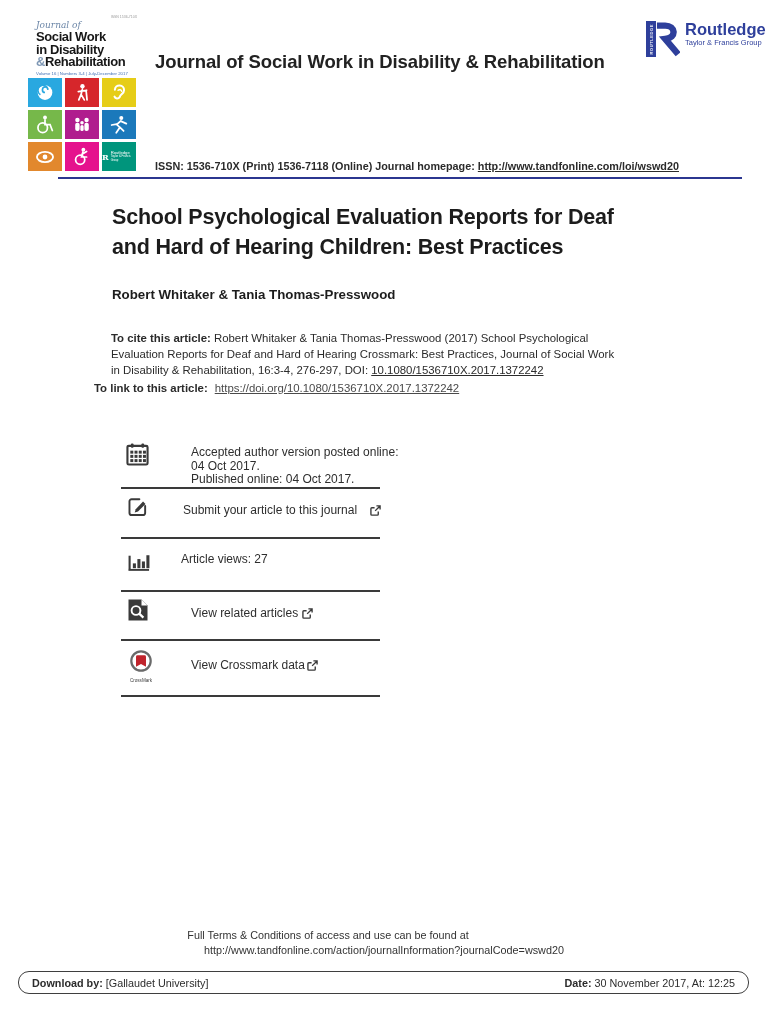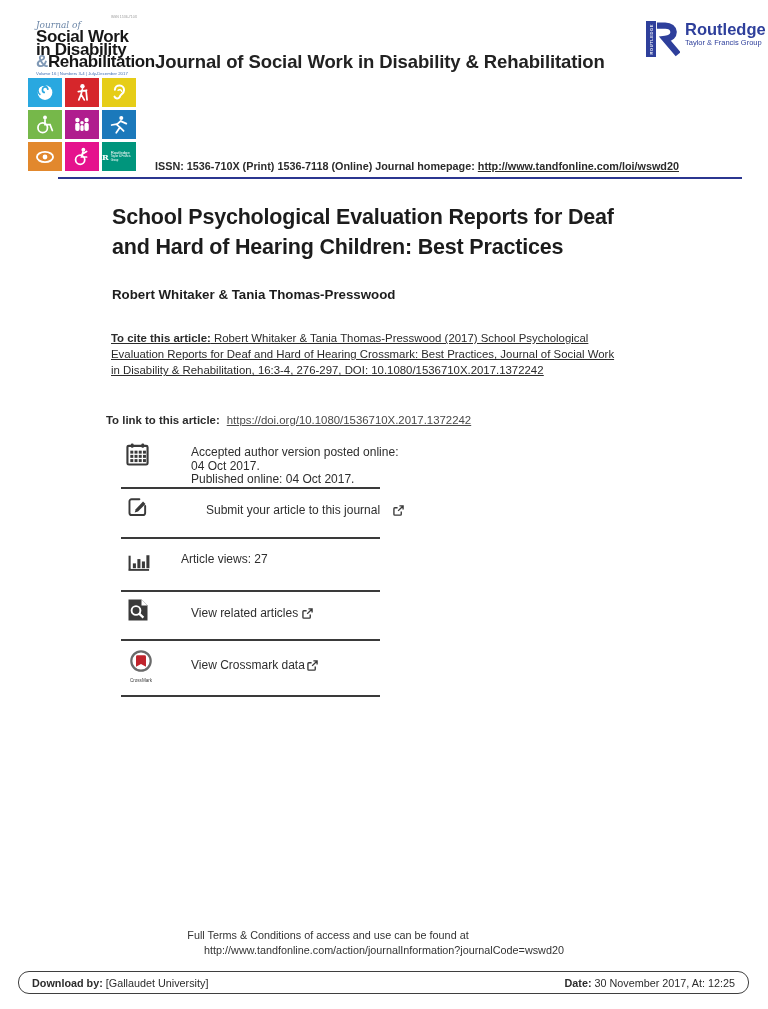--- a/index.html
+++ b/index.html
@@ -6,21 +6,21 @@
   #page{position:relative;width:768px;height:1009px;background:#ffffff;
         font-family:"Liberation Sans",sans-serif;color:#262626;overflow:hidden;
         outline:1px solid #e9e9e9;}
   .abs{position:absolute;}
 
   
   #cover{left:25px;top:14px;width:114px;height:160px;background:#fff;}
   .cover-issn{right:2px;top:1px;font-size:3.5px;color:#9a9a9a;}
   .cover-journal-of{left:11px;top:6px;font-family:"DejaVu Serif",serif;font-style:italic;
                     font-size:9px;color:#6d87a8;}
-  .cover-masthead{left:11px;top:17px;font-size:17px;line-height:12.6px;font-weight:800;
+  .cover-masthead{left:11px;top:17px;font-size:13px;line-height:12.6px;font-weight:800;
                   color:#171717;letter-spacing:-0.4px;white-space:nowrap;}
   .cover-amp{color:#7f98b5;font-weight:700;}
   .cover-issue{left:11px;top:57px;font-size:4.3px;color:#3f6fb5;white-space:nowrap;}
   .tiles{left:3px;top:64px;display:grid;grid-template-columns:repeat(3,34px);
          grid-auto-rows:29px;gap:3px;}
   .tile{display:flex;align-items:center;justify-content:center;overflow:hidden;}
   .t1{background:#29a8e0}.t2{background:#d6262b}.t3{background:#e6cd17}
   .t4{background:#76b84a}.t5{background:#b01c8e}.t6{background:#1b79bb}
   .t7{background:#e2882d}.t8{background:#e5128d}.t9{background:#00957c}
   .rt-tile{display:flex;align-items:center;gap:2px;color:#fff;}
@@ -41,24 +41,24 @@
   .colophon-bar{width:10px;height:36px;background:#2e3f9b;display:flex;align-items:center;justify-content:center;}
   .colophon-bar span{writing-mode:vertical-rl;transform:rotate(180deg);color:#fff;
                      font-size:4px;letter-spacing:0.6px;font-weight:700;}
   .logo-text .nm{font-size:16.5px;font-weight:600;color:#2e3f9b;line-height:17px;}
   .logo-text .tg{font-size:7.5px;color:#2e3f9b;line-height:9px;}
 
   
   #article-title{left:112px;top:203px;width:545px;font-size:21.5px;line-height:29.5px;
                  font-weight:600;color:#1c1c1c;letter-spacing:-0.2px;}
   #authors{left:112px;top:287px;font-size:13.3px;font-weight:700;color:#1d1d1d;}
-  #cite-block{left:111px;top:330px;font-size:11.4px;line-height:16.2px;color:#2b2b2b;white-space:nowrap;text-decoration:underline;}
+  #cite-block{left:111px;top:330px;font-size:11.4px;line-height:16.2px;color:#2b2b2b;white-space:nowrap;}
   #cite-block b{font-weight:700;}
   #cite-block a{color:#2b2b2b;text-decoration:underline;}
-  #link-line{left:106px;top:382px;font-size:11.4px;color:#2b2b2b;white-space:nowrap;margin-top:32px;}
+  #link-line{left:94px;top:382px;font-size:11.4px;color:#2b2b2b;white-space:nowrap;}
   #link-line a{color:#4a4a4a;text-decoration:underline;margin-left:7px;}
 
   
   .rule{left:121px;width:259px;height:1.6px;background:#3a3a3a;}
   .action-text{font-size:12px;line-height:13.6px;color:#2e2e2e;margin-left:32px;}
   .action-link{color:#2e2e2e;text-decoration:none;display:inline-flex;align-items:center;gap:4px;}
   .ext{display:inline-block;vertical-align:-1px;}
   .cm-caption{font-size:4.6px;color:#444;text-align:center;margin-top:0.5px;}
 
   
@@ -212,21 +212,21 @@
     <div>Published online: 04 Oct 2017.</div>
   </div>
   <div class="abs rule" style="top:487px;"></div>
 
   <div class="abs" style="left:127px;top:496px;">
     <svg width="22" height="22" viewBox="0 0 24 24">
       <path d="M13.5,3.5 H5 a2.3,2.3 0 0 0 -2.3,2.3 V18.5 a2.3,2.3 0 0 0 2.3,2.3 H17.5 a2.3,2.3 0 0 0 2.3,-2.3 V11" stroke="#3a3a3a" stroke-width="2.1" fill="none" stroke-linecap="round"></path>
       <path d="M9.5,14.5 l8,-8.5 l2.7,2.6 l-8.2,8.3 l-3.6,1.1 z" fill="#3a3a3a"></path>
     </svg>
   </div>
-  <a href="#" class="abs action-link" style="left:174px;top:504px;gap:13px;">
+  <a href="#" class="abs action-link" style="left:151px;top:504px;gap:13px;">
     <span class="action-text">Submit your article to this journal</span>
     <svg class="ext" width="11" height="11" viewBox="0 0 12 12">
         <path d="M9,7 v3 a1,1 0 0 1 -1,1 H2 a1,1 0 0 1 -1,-1 V4 a1,1 0 0 1 1,-1 H5 M7,1 H11 V5 M10.7,1.3 L5.6,6.4" stroke="#3a3a3a" stroke-width="1.5" fill="none"></path>
       </svg>
   </a>
   <div class="abs rule" style="top:537px;"></div>
 
   <div class="abs" style="left:127px;top:549px;">
     <svg width="24" height="23" viewBox="0 0 24 24">
       <path d="M2.2,7 V21" stroke="#3a3a3a" stroke-width="2.2"></path>

